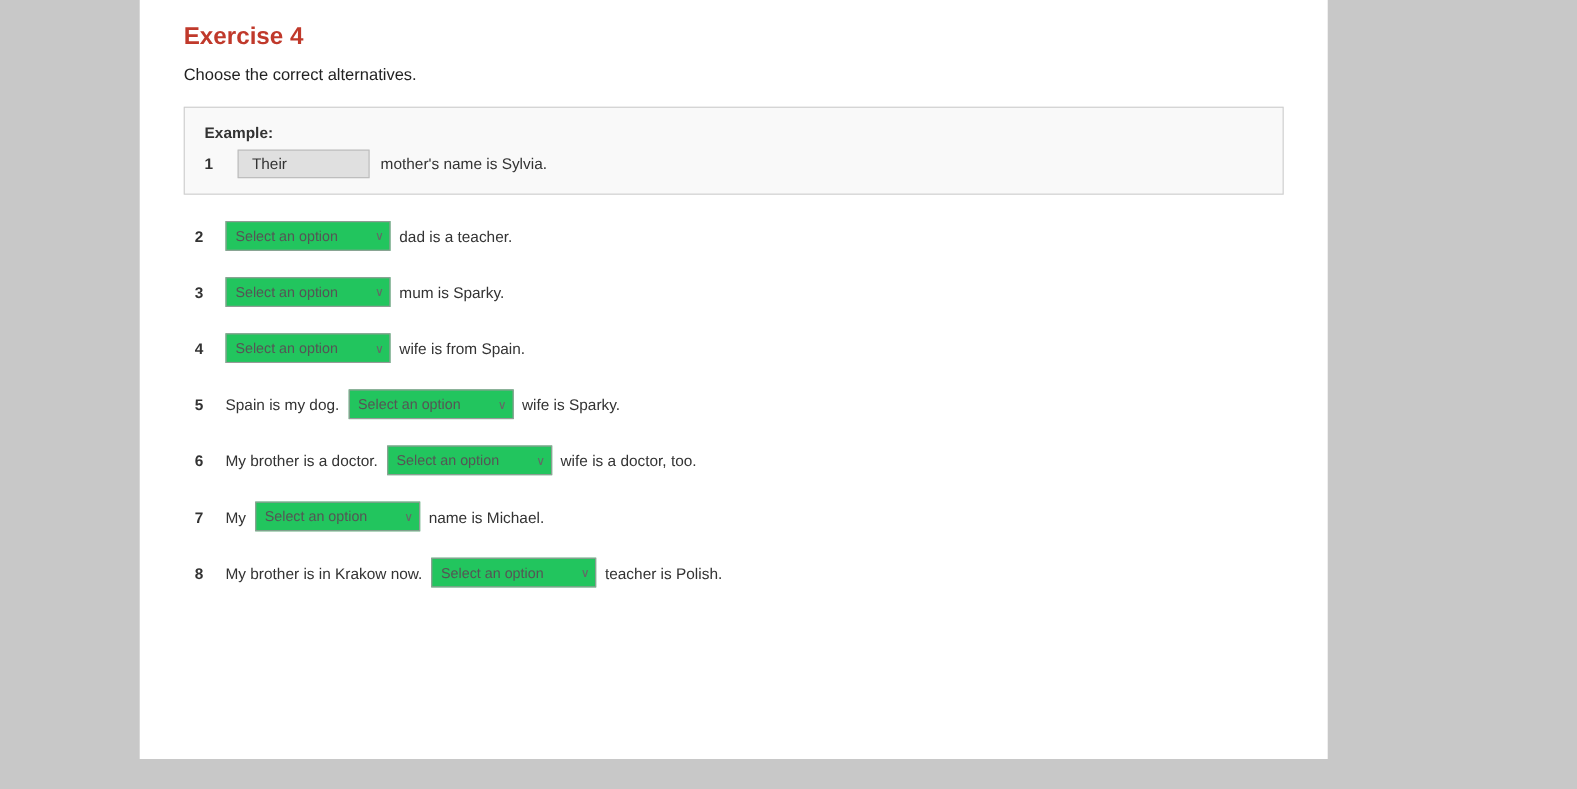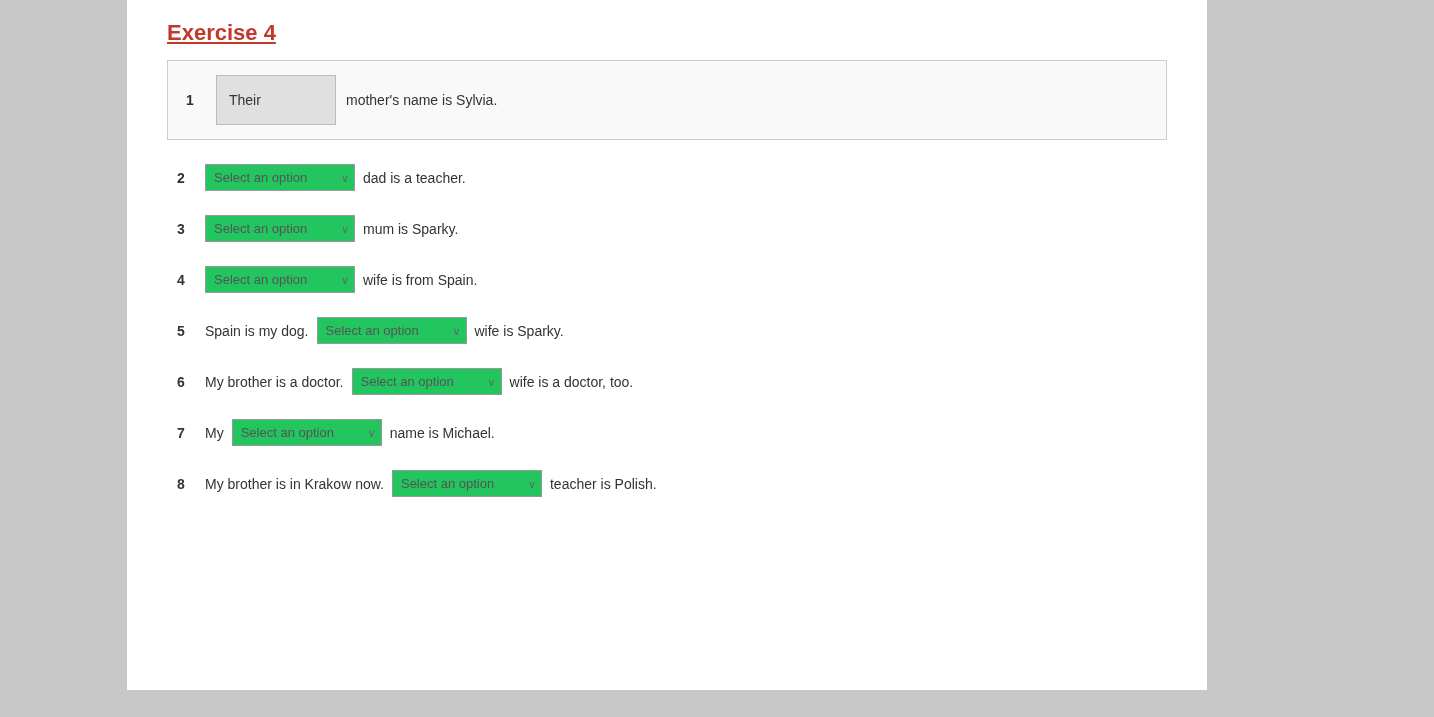--- a/index.html
+++ b/index.html
@@ -27,21 +27,20 @@
       padding: 20px 40px 40px 40px;
       position: relative;
       left: -50px;
     }
 
     .exercise-title {
       color: #c0392b;
       font-size: 22px;
       font-weight: bold;
       margin-bottom: 14px;
-      text-decoration: underline;
     }
 
     .instructions {
       font-size: 15px;
       color: #222;
       margin-bottom: 20px;
       font-weight: normal;
     }
 
     .example-box {
@@ -67,21 +66,21 @@
     .row-number {
       font-size: 14px;
       font-weight: bold;
       color: #333;
       min-width: 20px;
     }
 
     .example-answer {
       background-color: #e0e0e0;
       border: 1px solid #bbb;
-      padding: 16px 12px;
+      padding: 4px 12px;
       font-size: 14px;
       color: #333;
       min-width: 120px;
     }
 
     .sentence-text {
       font-size: 14px;
       color: #333;
       text-align: right;
     }
@@ -127,22 +126,24 @@
       font-size: 11px;
       color: #666;
       pointer-events: none;
     }
   </style>
 </head>
 <body>
 
 <div class="main-content">
   <h2 class="exercise-title">Exercise 4</h2>
+  <p class="instructions">Choose the correct alternatives.</p>
 
   <div class="example-box">
+    <div class="example-label">Example:</div>
     <div class="example-row">
       <span class="row-number">1</span>
       <span class="example-answer">Their</span>
       <span class="sentence-text">mother's name is Sylvia.</span>
     </div>
   </div>
 
   <div class="exercise-rows">
 
     <div class="exercise-row">

